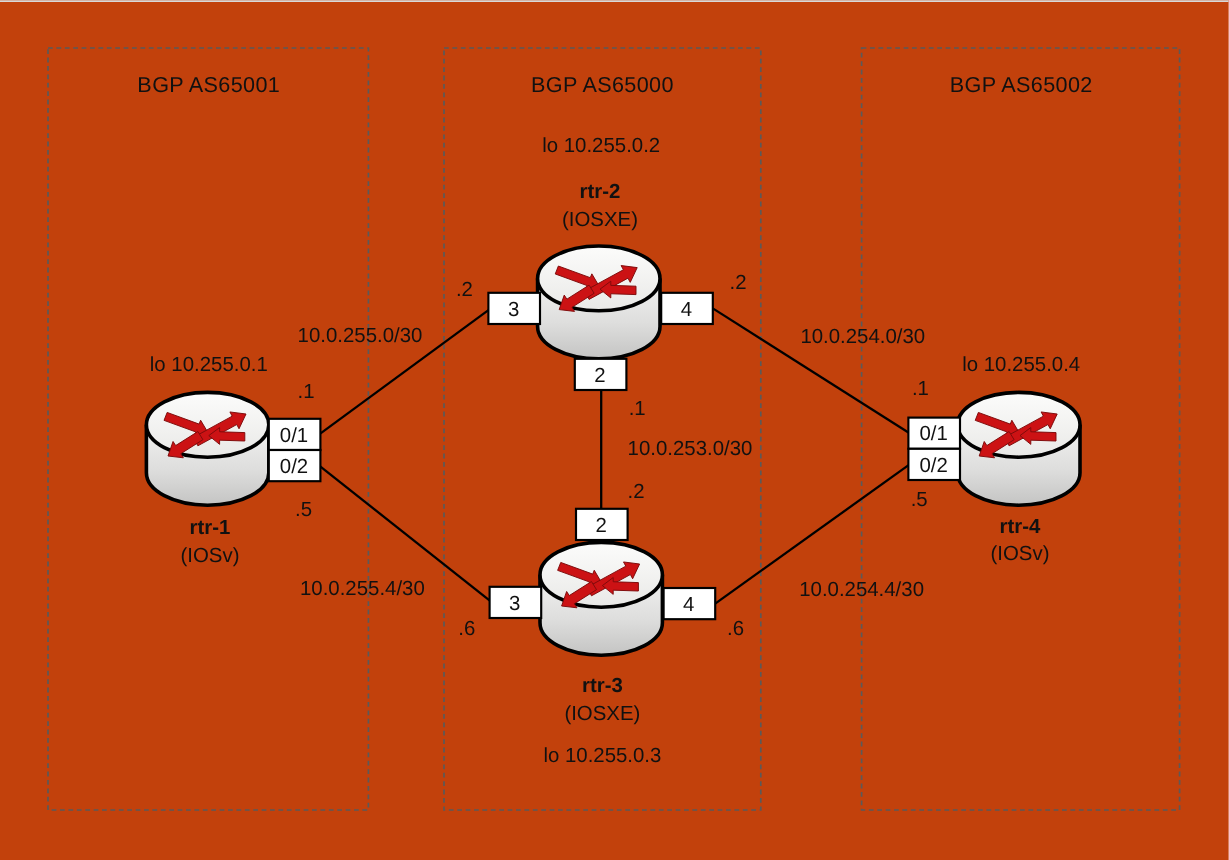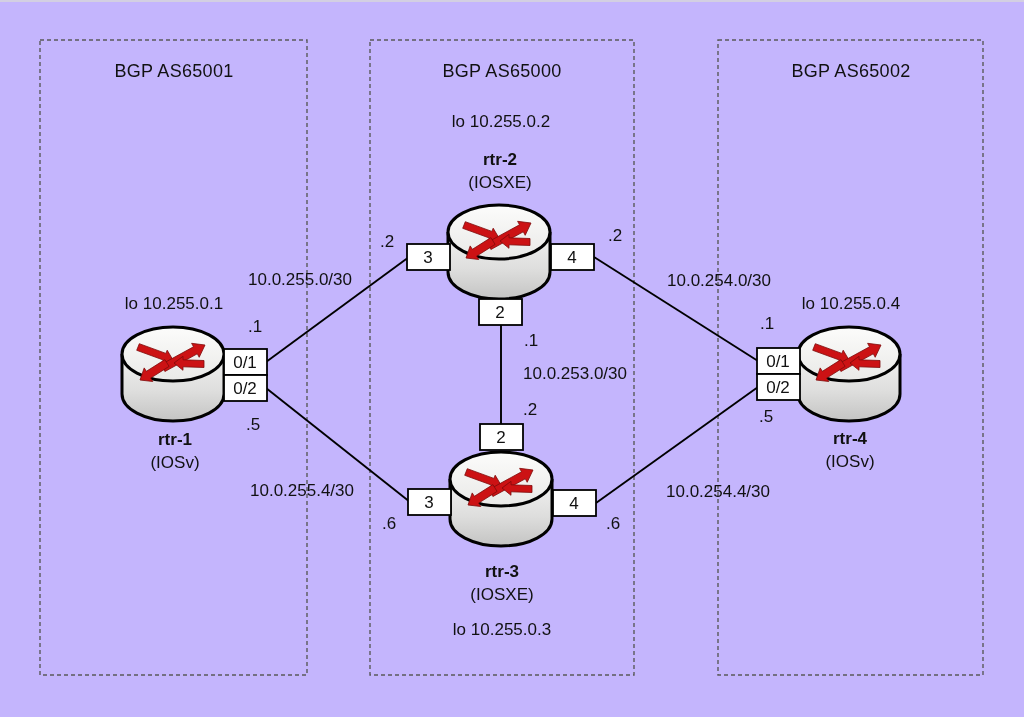--- a/index.html
+++ b/index.html
@@ -1,20 +1,20 @@
 <!DOCTYPE html>
 <html><head>
 <meta charset="utf-8">
 <style>
   html, body { margin: 0; padding: 0; background: #ffffff; }
   .canvas {
     position: relative;
     width: 1024px;
     height: 717px;
-    background: #c4b5fd;
+    background: #c2410c;
     font-family: "Liberation Sans", sans-serif;
     overflow: hidden;
   }
   svg { display: block; }
   text {
     font-family: "Liberation Sans", sans-serif;
     font-size: 17px;
     fill: #111111;
   }
   .as-label { font-size: 18px; letter-spacing: 0.3px; }

